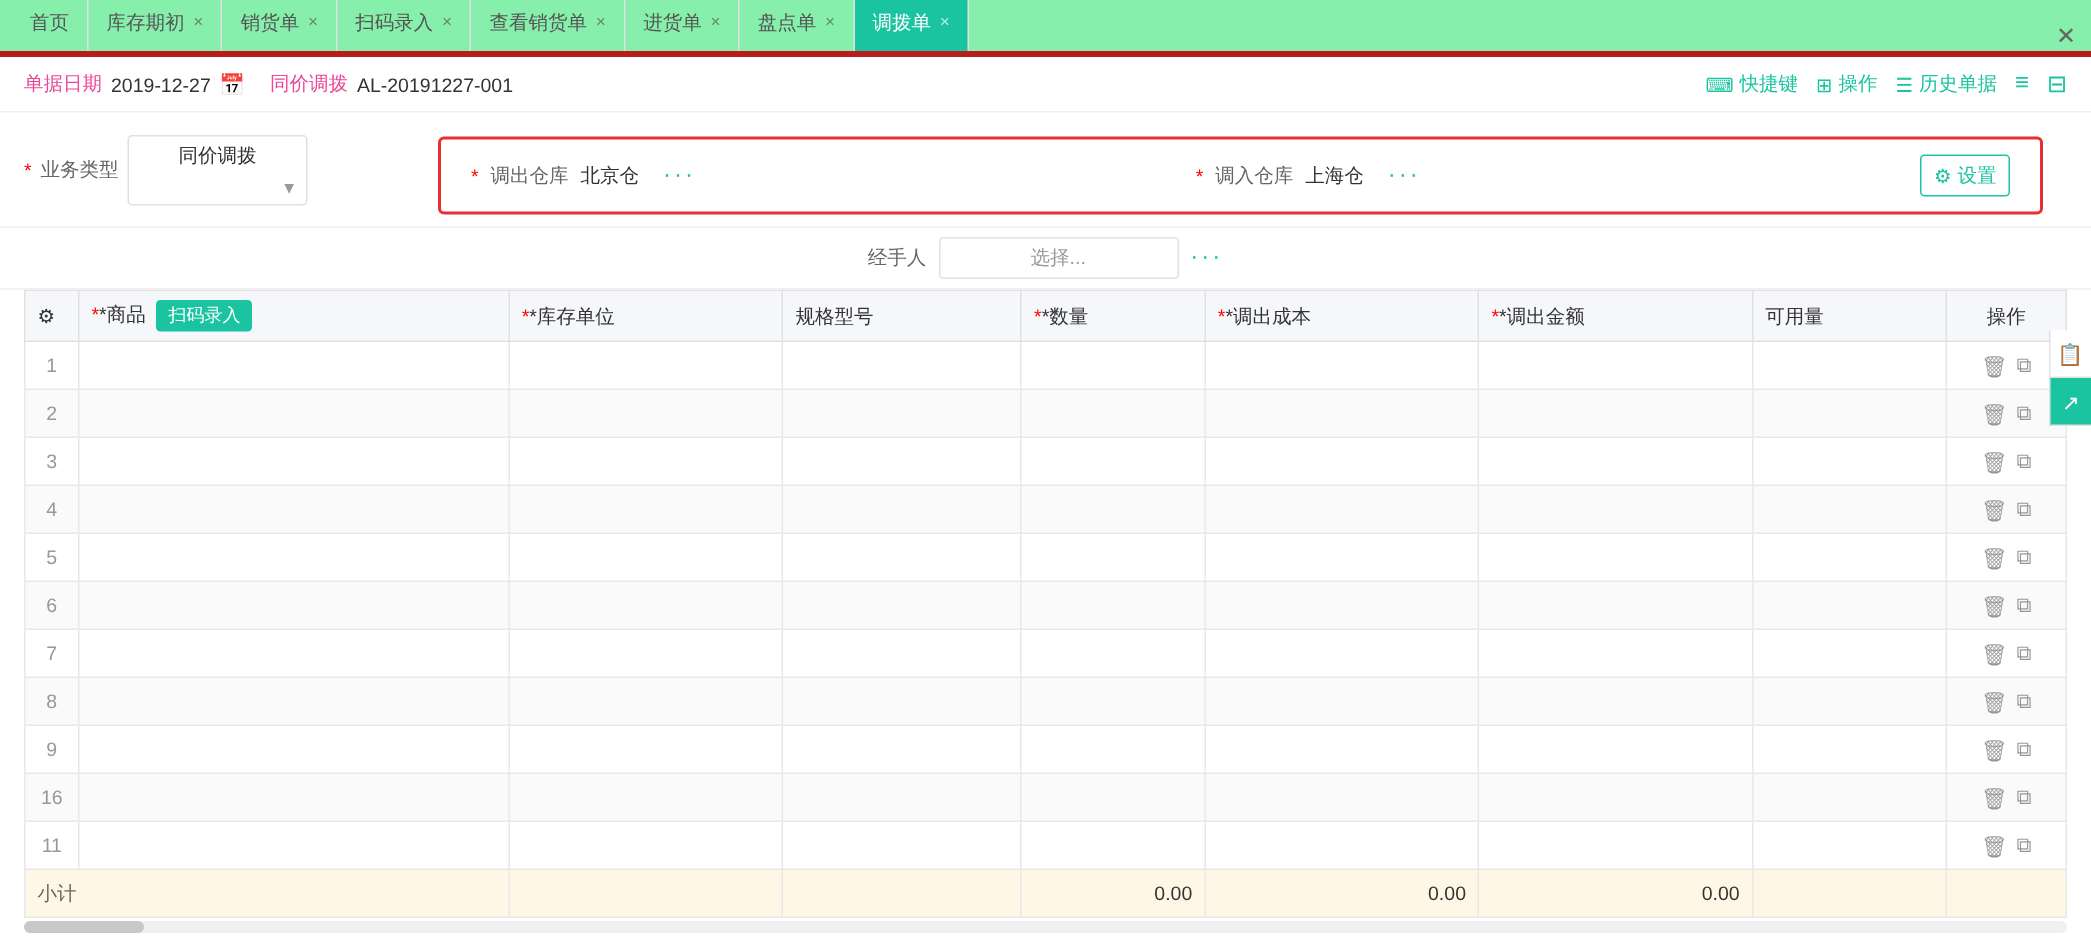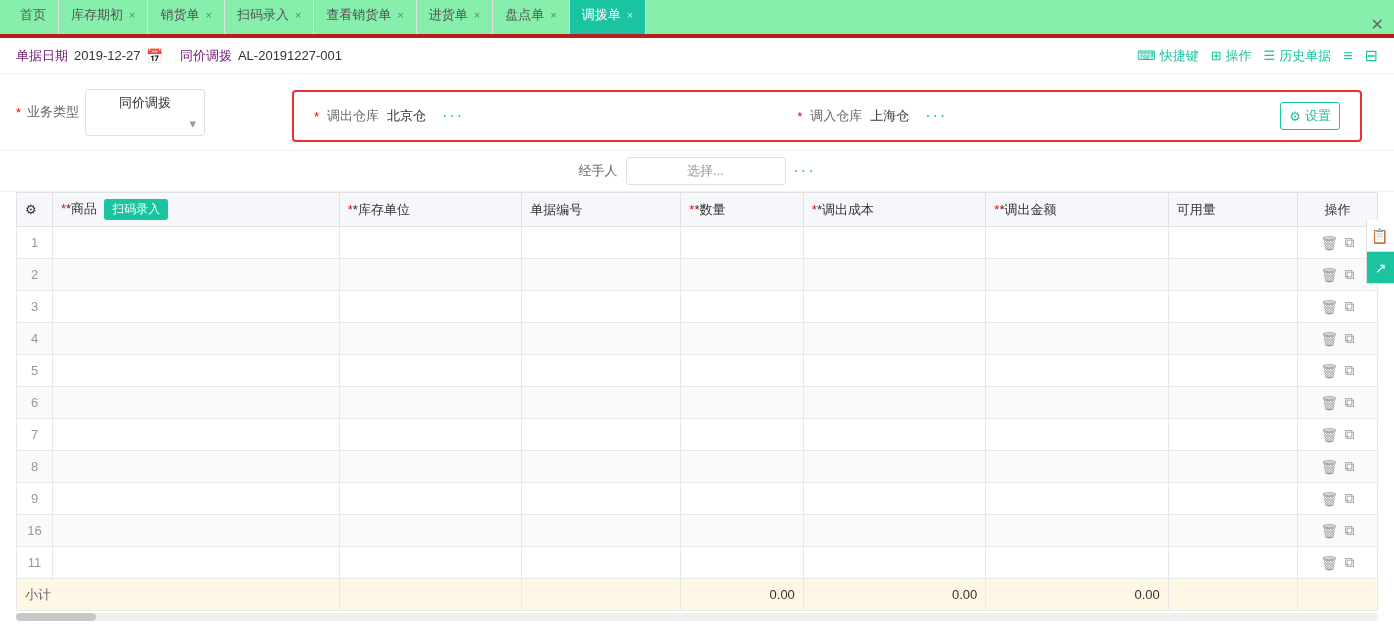--- a/index.html
+++ b/index.html
@@ -42,21 +42,21 @@
     
     .toolbar-row {
       display: flex; align-items: center;
       padding: 8px 16px;
       border-bottom: 1px solid #f0f0f0;
       gap: 16px;
     }
     .toolbar-field {
       display: flex; align-items: center; gap: 6px;
     }
-    .toolbar-label { color: #701a75; font-size: 13px; }
+    .toolbar-label { color: #ec4899; font-size: 13px; }
     .toolbar-value { color: #333; font-size: 13px; }
     .calendar-icon { color: #1ac4a0; cursor: pointer; font-size: 14px; }
     .toolbar-right {
       margin-left: auto;
       display: flex; align-items: center; gap: 12px;
       color: #1ac4a0; font-size: 13px;
     }
     .toolbar-right-item {
       display: flex; align-items: center; gap: 4px;
       cursor: pointer;
@@ -300,21 +300,21 @@
 <div class="data-table-wrap">
   <table class="data-table">
     <thead>
       <tr>
         <th class="th-gear"><span>⚙</span></th>
         <th>
           <span style="color:#f00;">*</span><span>*商品</span>
           &nbsp;<button class="scan-btn">扫码录入</button>
         </th>
         <th><span style="color:#f00;">*</span><span>*库存单位</span></th>
-        <th>单据编号</th>
+        <th>规格型号</th>
         <th><span style="color:#f00;">*</span><span>*数量</span></th>
         <th><span style="color:#f00;">*</span><span>*调出成本</span></th>
         <th><span style="color:#f00;">*</span><span>*调出金额</span></th>
         <th>可用量</th>
         <th style="text-align:center; width:80px;">操作</th>
       </tr>
     </thead>
     <tbody>
       <tr>
           <td class="row-num">1</td>

